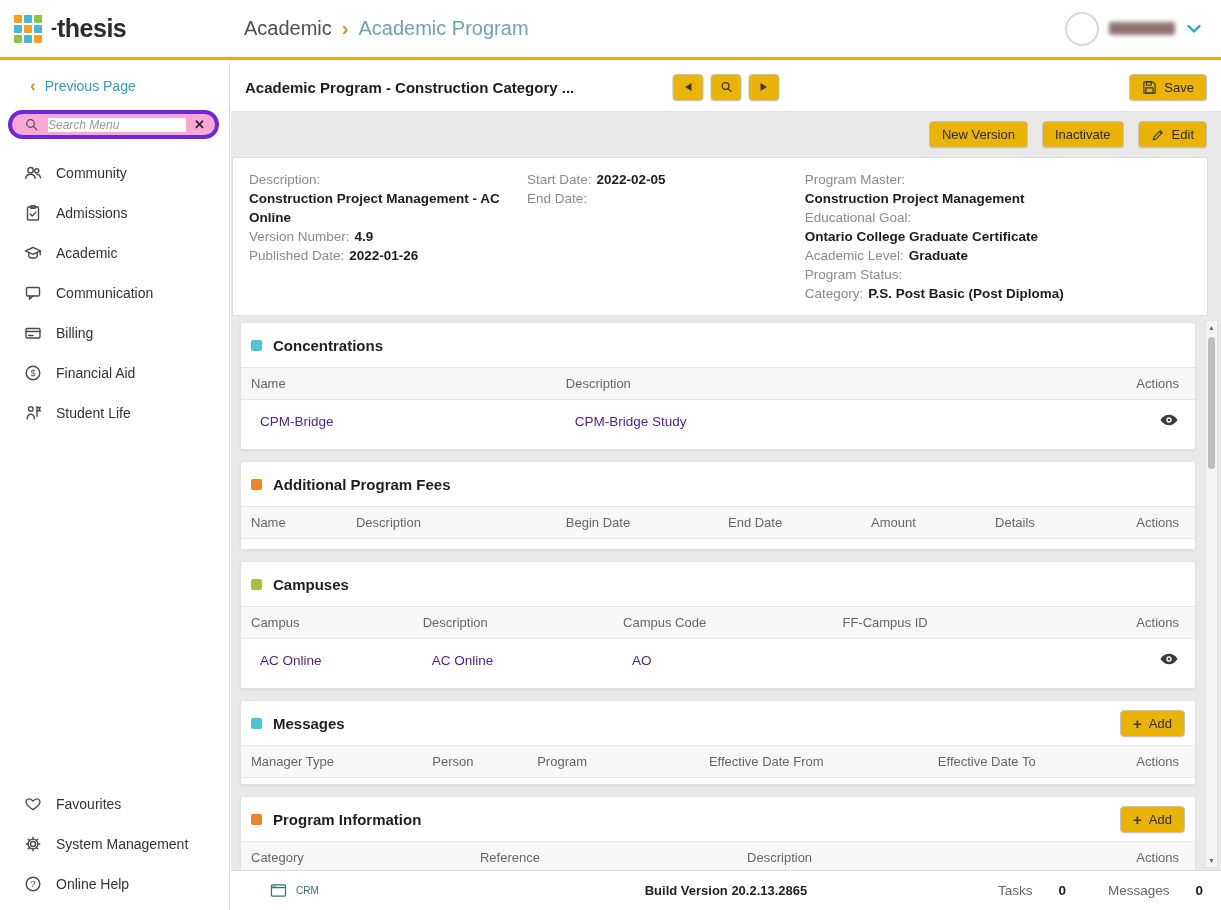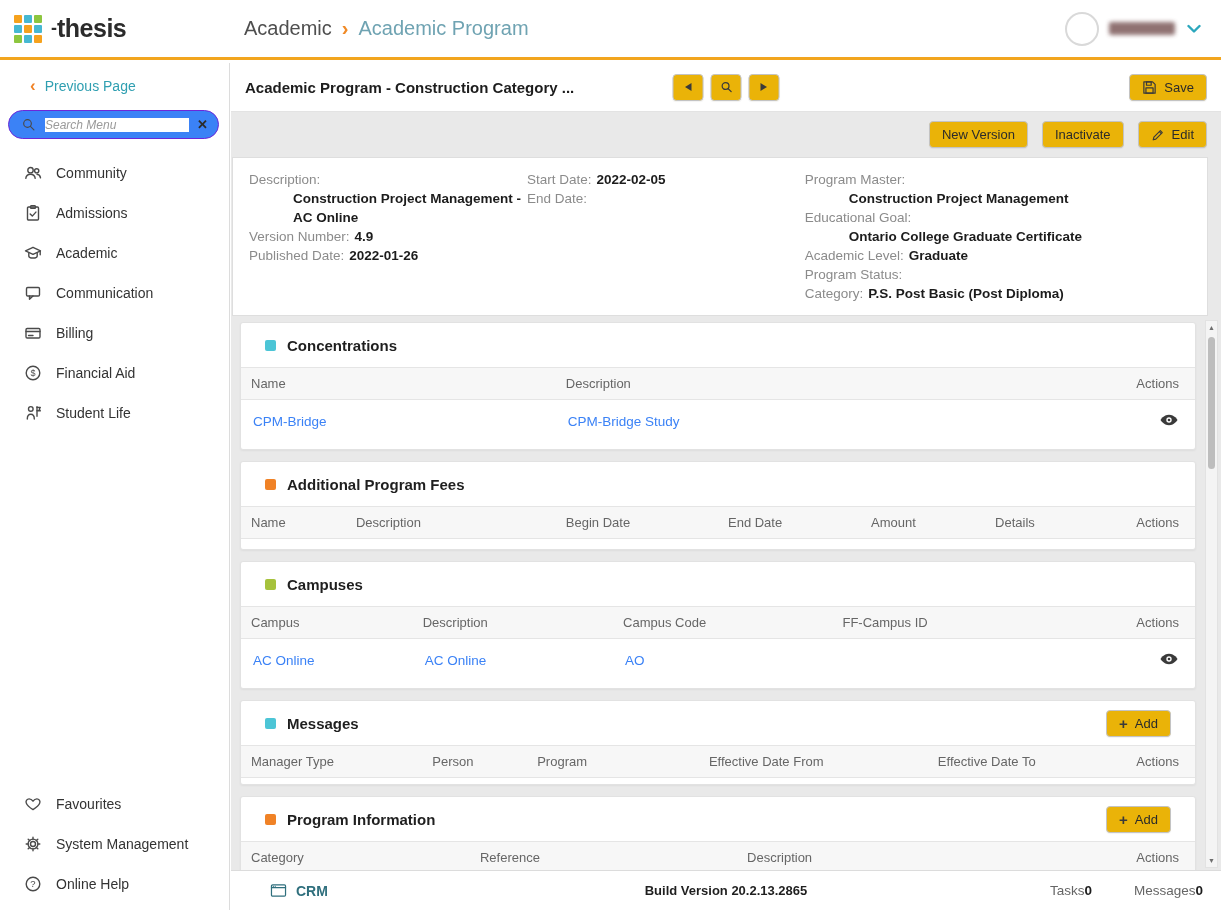--- a/index.html
+++ b/index.html
@@ -21,22 +21,22 @@
   .user-area { margin-left:auto; display:flex; align-items:center; gap:10px; padding-right:18px; cursor:pointer; }
   .avatar { width:34px; height:34px; border-radius:50%; border:2px solid #d9d9d9; background:#fff; }
   .user-name-redacted { width:66px; height:13px; background:#7d5a5a; border-radius:2px; filter:blur(2px); opacity:.85; }
 
   
   .sidebar { position:absolute; top:63px; left:0; bottom:0; width:230px; background:#fff;
              border-right:1px solid #dcdcdc; z-index:5; }
   .prev-page { display:flex; align-items:center; gap:9px; padding:15px 0 12px 30px; cursor:pointer; }
   .prev-arrow { color:#f08226; font-size:17px; font-weight:bold; line-height:12px; }
   .prev-label { color:#2f9fb1; font-size:14px; }
-  .search-wrap { margin:4px 10px 14px 8px; height:29px; border:1px solid #6d28d9; border-radius:15px;
-                 display:flex; align-items:center; padding:0 10px; gap:8px; background:#3b82f6; }
+  .search-wrap { margin:4px 10px 14px 8px; height:29px; border:4px solid #6d28d9; border-radius:15px;
+                 display:flex; align-items:center; padding:0 10px; gap:8px; background:#f9a8d4; }
   .search-wrap input { border:none; outline:none; flex:1; font-size:12px; font-family:"Liberation Sans",sans-serif; min-width:0; }
   .search-wrap input::placeholder { font-style:italic; color:#9a9a9a; }
   .search-clear { color:#2b2b2b; font-size:13px; font-weight:bold; cursor:pointer; }
   .menu-item { display:flex; align-items:center; gap:14px; padding:11px 0 11px 24px; font-size:14px;
                color:#333; cursor:pointer; }
   .sidebar-bottom { position:absolute; bottom:6px; left:0; right:0; }
   .ic { display:inline-flex; width:18px; height:18px; align-items:center; justify-content:center; flex:0 0 18px; }
   .ic svg { stroke:#4a4a4a; fill:none; stroke-width:1.4; stroke-linecap:round; stroke-linejoin:round; }
 
   
@@ -53,38 +53,38 @@
   .save-btn { margin-left:auto; }
   .actionsbar { height:45px; display:flex; align-items:center; justify-content:flex-end; gap:14px;
                 padding:0 14px; flex:0 0 45px; }
 
   
   .details-card { margin:0 13px 0 1px; background:#fff; border:1px solid #dedede; padding:12px 16px;
                   display:flex; flex:0 0 auto; }
   .dcol1 { width:29.5%; } .dcol2 { width:29.5%; } .dcol3 { flex:1; }
   .dline { font-size:13.5px; line-height:19px; }
   .dlabel { color:#8b8b8b; }
-  .dval { color:#1c1c1c; font-weight:600;margin-left:44px; }
+  .dval { color:#1c1c1c; font-weight:600; }
   .inlineval { margin-left:5px; }
 
   
   .sections-area { flex:1; position:relative; overflow:hidden; padding:6px 25px 0 9px; }
   .card { background:#fff; border:1px solid #e2e2e2; border-radius:3px; margin-bottom:11px;
           box-shadow:0 1px 2px rgba(0,0,0,.05); overflow:hidden; }
-  .card-head { display:flex; align-items:center; height:44px; padding:0 24px; gap:11px; }
+  .card-head { display:flex; align-items:center; height:44px; padding:0 10px; gap:11px; }
   .bullet { width:11px; height:11px; border-radius:2px; flex:0 0 11px; }
   .b-teal { background:#4cc5d6; } .b-orange { background:#f08226; } .b-green { background:#a6c23c; }
   .card-title { font-size:15px; font-weight:600; color:#1f1f1f; }
   .add-btn { margin-left:auto; }
   .plus-glyph { font-size:15px; font-weight:bold; color:#3a3a3a; line-height:1; }
   table.tbl { width:100%; border-collapse:collapse; table-layout:fixed; }
   .tbl thead th { text-align:left; font-weight:normal; color:#666; font-size:13px; background:#f7f7f7;
                   border-top:1px solid #e5e5e5; border-bottom:1px solid #e5e5e5; padding:8px 10px; }
   .tbl th.th-actions, .tbl td.td-actions { text-align:right; padding-right:16px; }
-  .tbl tbody td { padding:13px 12px; font-size:13.5px; color:#3b82f6; }
+  .tbl tbody td { padding:13px 19px; font-size:13.5px; color:#4c1d95; }
   .card-pad { height:6px; }
   .card-pad-lg { height:10px; }
 
   .t-conc th:nth-child(1){width:33%} .t-conc th:nth-child(2){width:52%}
   .t-fees th:nth-child(1){width:11%} .t-fees th:nth-child(2){width:22%} .t-fees th:nth-child(3){width:17%}
   .t-fees th:nth-child(4){width:15%} .t-fees th:nth-child(5){width:13%} .t-fees th:nth-child(6){width:12%}
   .t-camp th:nth-child(1){width:18%} .t-camp th:nth-child(2){width:21%} .t-camp th:nth-child(3){width:23%}
   .t-camp th:nth-child(4){width:24%}
   .t-mgr th:nth-child(1){width:19%} .t-mgr th:nth-child(2){width:11%} .t-mgr th:nth-child(3){width:18%}
   .t-mgr th:nth-child(4){width:24%} .t-mgr th:nth-child(5){width:18%}
@@ -98,24 +98,24 @@
   .vs-arrow { position:absolute; left:0; right:0; height:13px; display:flex; align-items:center;
               justify-content:center; font-size:7px; color:#6e6e6e; cursor:pointer; }
   .vs-up { top:0; } .vs-down { bottom:0; }
   .vs-thumb { position:absolute; left:2px; width:7px; top:16px; height:132px; background:#bdbdbd;
               border-radius:4px; cursor:grab; }
 
   
   .footer { position:absolute; left:231px; right:0; bottom:0; height:40px; background:#fff;
             border-top:1px solid #dcdcdc; display:flex; align-items:center; padding:0 18px 0 38px; }
   .crm-group { display:flex; align-items:center; gap:9px; cursor:pointer; }
-  .crm-label { color:#2f6f7d; font-size:14px;font-weight:bold; }
+  .crm-label { color:#2f6f7d; font-size:10px; }
   .build-text { position:absolute; left:50%; transform:translateX(-50%); font-size:13px; font-weight:bold; color:#1f1f1f; }
   .counts { margin-left:auto; display:flex; align-items:center; gap:42px; }
-  .count-group { display:flex; align-items:center; cursor:pointer; }
+  .count-group { display:flex; align-items:center; gap:26px; cursor:pointer; }
   .count-label { color:#666; font-size:13.5px; }
   .count-num { color:#1c1c1c; font-size:13.5px; font-weight:bold; }
 </style>
 </head>
 <body>
 
 <div class="header">
   <div class="logo-box">
     <span class="logo-grid">
       <i style="background:#f6a21d"></i>

